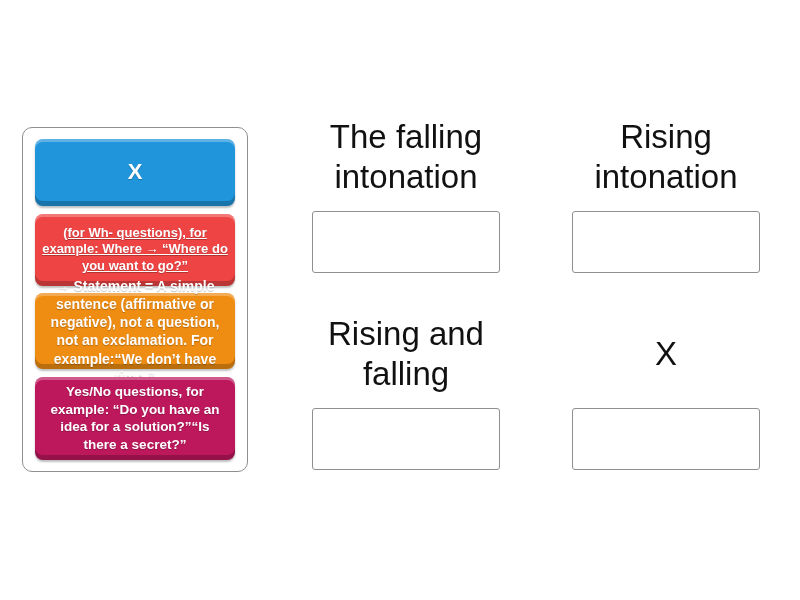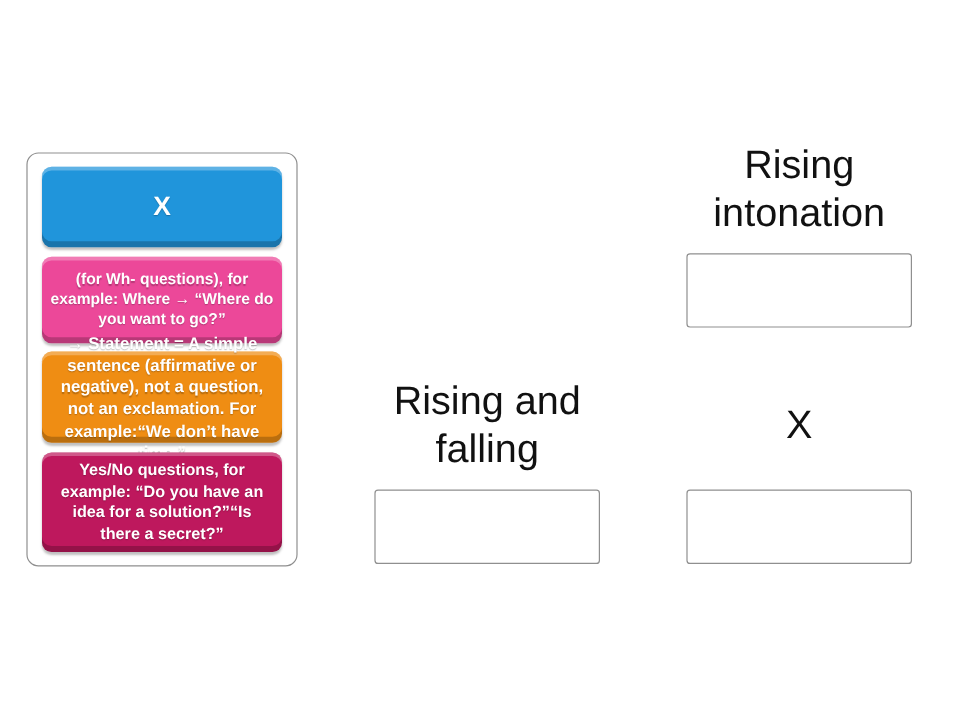--- a/index.html
+++ b/index.html
@@ -92,31 +92,35 @@
 </style>
 </head>
 <body>
 
 <div id="stage">
 
   <div class="panel">
     <div class="card card--1" style="background-color: rgb(32, 149, 219);">
       <span class="card__label">X</span>
     </div>
-    <div class="card card--2" style="background-color: #ec4899;">
+    <div class="card card--2" style="background-color: #ef4444; text-decoration: underline;">
       <span class="card__label">(for Wh- questions), for example: Where → “Where do you want to go?”</span>
     </div>
     <div class="card card--3" style="background-color: rgb(239, 141, 19);">
       <span class="card__label">→ Statement = A simple sentence (affirmative or negative), not a question, not an exclamation. For example:“We don’t have time.”</span>
     </div>
     <div class="card card--4" style="background-color: #be185d;">
       <span class="card__label">Yes/No questions, for example: “Do you have an idea for a solution?”“Is there a secret?”</span>
     </div>
   </div>
 
+  <section class="group group--1">
+    <h2 class="group__title">The falling intonation</h2>
+    <div class="group__dropzone"></div>
+  </section>
 
   <section class="group group--2">
     <h2 class="group__title">Rising intonation</h2>
     <div class="group__dropzone"></div>
   </section>
 
   <section class="group group--3">
     <h2 class="group__title">Rising and falling</h2>
     <div class="group__dropzone"></div>
   </section>

